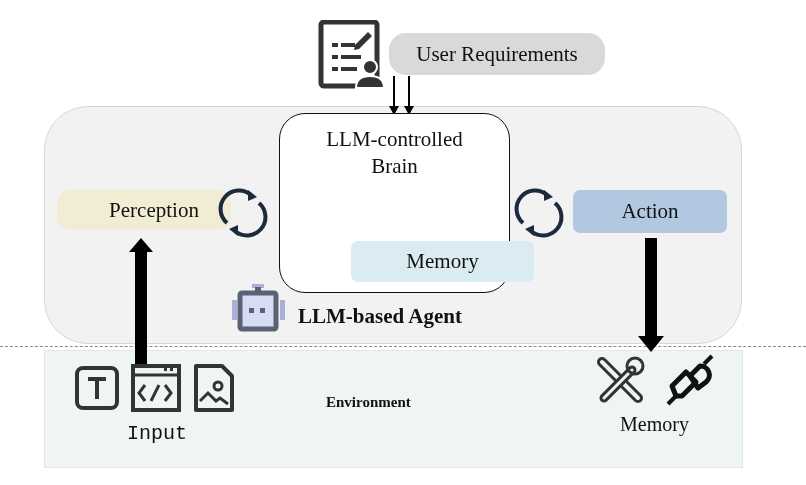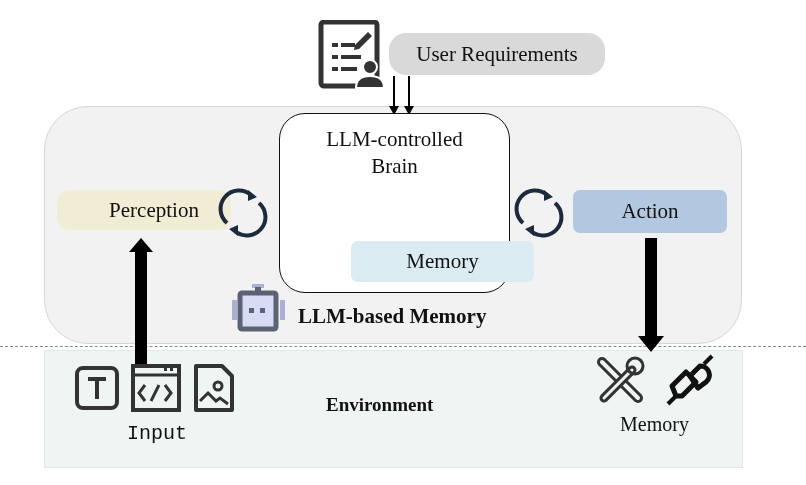--- a/index.html
+++ b/index.html
@@ -16,21 +16,21 @@
            border-radius:26px; box-sizing:border-box; }
   .brain-title { left:0; top:12px; width:100%; text-align:center; font-size:21px; line-height:27px; }
   .sub { background:#daebf2; border-radius:7px; display:flex; align-items:center; justify-content:center; font-size:21px; }
   .planning { left:25px; top:73px; width:182px; height:43px; }
   .memory { left:23px; top:127px; width:183px; height:41px;margin-left:48px; }
   .perception { left:57px; top:190px; width:154px; height:40px; background:#f1ecd4; border-radius:13px;
                 display:flex; align-items:center; justify-content:center; font-size:21px;padding-left:20px; }
   .action { left:573px; top:190px; width:154px; height:43px; background:#b1c8e0; border-radius:7px;
             display:flex; align-items:center; justify-content:center; font-size:21px; }
   .agent-label { left:298px; top:304px; font-size:21px; font-weight:bold; }
-  .env-label { left:326px; top:394px; font-size:19px; font-weight:bold; }
+  .env-label { left:326px; top:394px; font-size:15px; font-weight:bold; }
   .input-label { left:127px; top:422px; font-size:20px;font-family:Liberation Mono, monospace; }
   .toolkit-label { left:620px; top:413px; font-size:20px; }
 </style>
 </head>
 <body>
 
 <div class="abs agent-panel"></div>
 <div class="abs divider"></div>
 <div class="abs env-panel"></div>
 
@@ -81,21 +81,21 @@
 
 <svg class="abs" style="left:230px;top:282px" width="60" height="52" viewBox="0 0 60 52">
   <rect x="22" y="2" width="12" height="4" fill="#aab0d6"></rect>
   <rect x="25" y="5" width="6" height="6" fill="#5b6274"></rect>
   <rect x="2" y="18" width="5" height="20" fill="#aab0d6"></rect>
   <rect x="50" y="18" width="5" height="20" fill="#aab0d6"></rect>
   <rect x="10" y="11" width="36" height="36" rx="2" fill="#d8dbf4" stroke="#5b6274" stroke-width="5"></rect>
   <rect x="19" y="26" width="5" height="5" fill="#5b6274"></rect>
   <rect x="30" y="26" width="5" height="5" fill="#5b6274"></rect>
 </svg>
-<div class="abs agent-label">LLM-based Memory</div>
+<div class="abs agent-label">LLM-based Agent</div>
 
 <svg class="abs" style="left:126px;top:236px" width="30" height="128" viewBox="0 0 30 128">
   <path d="M3 16 L15 2 L27 16 Z" fill="#000"></path>
   <rect x="9" y="15" width="12" height="113" fill="#000"></rect>
 </svg>
 <svg class="abs" style="left:636px;top:238px" width="30" height="116" viewBox="0 0 30 116">
   <rect x="9" y="0" width="12" height="100" fill="#000"></rect>
   <path d="M2 98 L28 98 L15 114 Z" fill="#000"></path>
 </svg>
 

